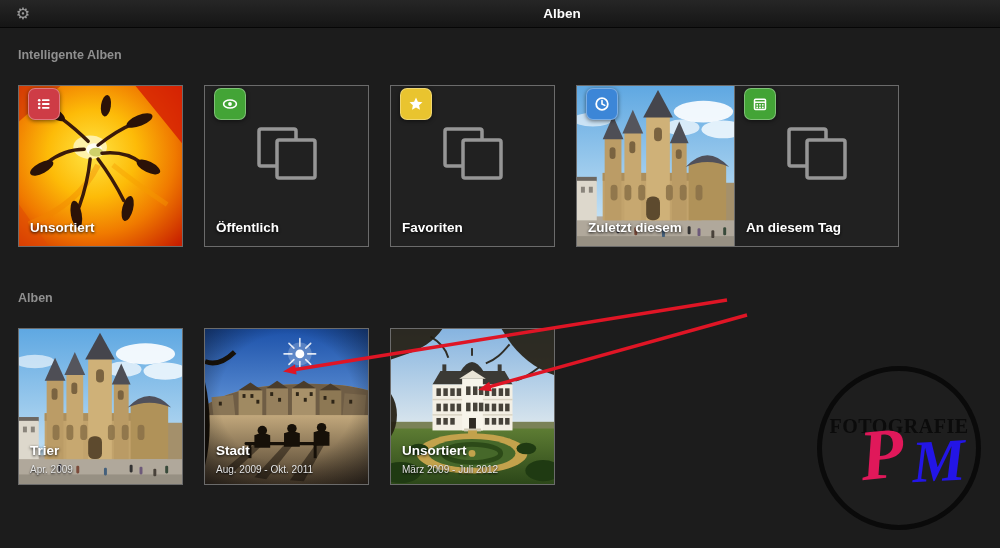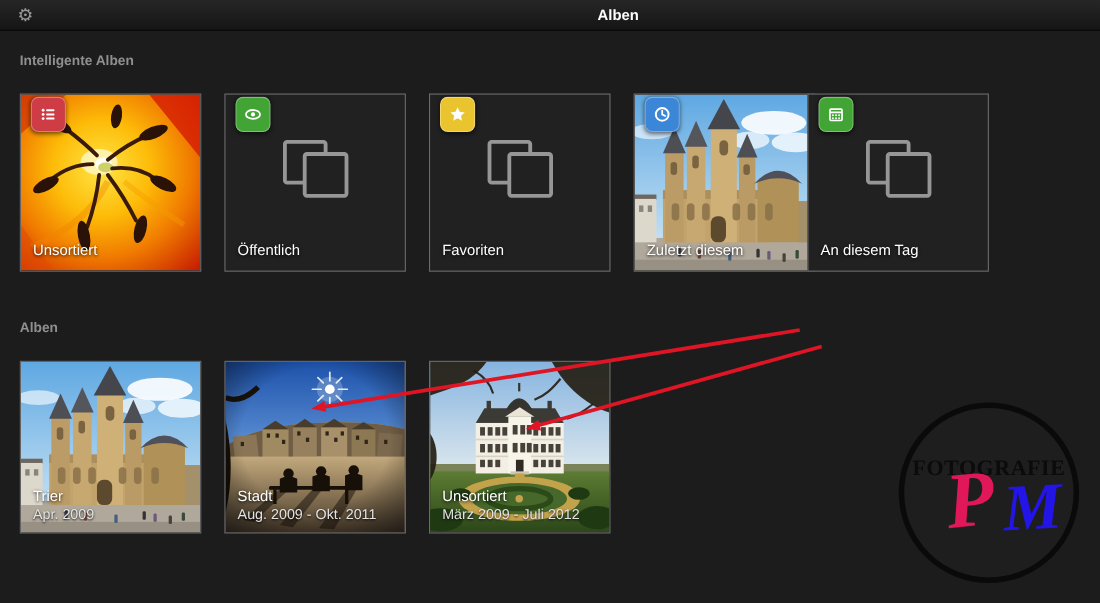--- a/index.html
+++ b/index.html
@@ -39,27 +39,27 @@
   .scene{position:absolute;top:0;left:0;width:100%;height:100%;}
   .scene svg{display:block;width:100%;height:100%;}
   .badge{
     position:absolute;top:2px;left:9px;width:30px;height:30px;
     border-radius:7px;display:flex;align-items:center;justify-content:center;
     border:1px solid rgba(255,255,255,.32);
     box-shadow:0 1px 4px rgba(0,0,0,.55);z-index:3;
   }
   .card-label{
     position:absolute;left:11px;bottom:11px;z-index:2;
-    color:#fff;font-weight:normal;font-size:13.5px;
+    color:#fff;font-weight:bold;font-size:13.5px;
     text-shadow:0 1px 3px rgba(0,0,0,.95);
   }
   .card-label.with-sub{bottom:26px;}
   .card-sub{
     position:absolute;left:11px;bottom:9px;z-index:2;
-    color:#e4e4e4;font-size:13px;
+    color:#e4e4e4;font-size:10px;
     text-shadow:0 1px 2px rgba(0,0,0,.95);
   }
   .placeholder{
     position:absolute;top:40px;left:50%;transform:translateX(-50%);z-index:1;
   }
   
   .arrows{
     position:absolute;top:0;left:0;width:1000px;height:548px;
     z-index:40;pointer-events:none;
   }

